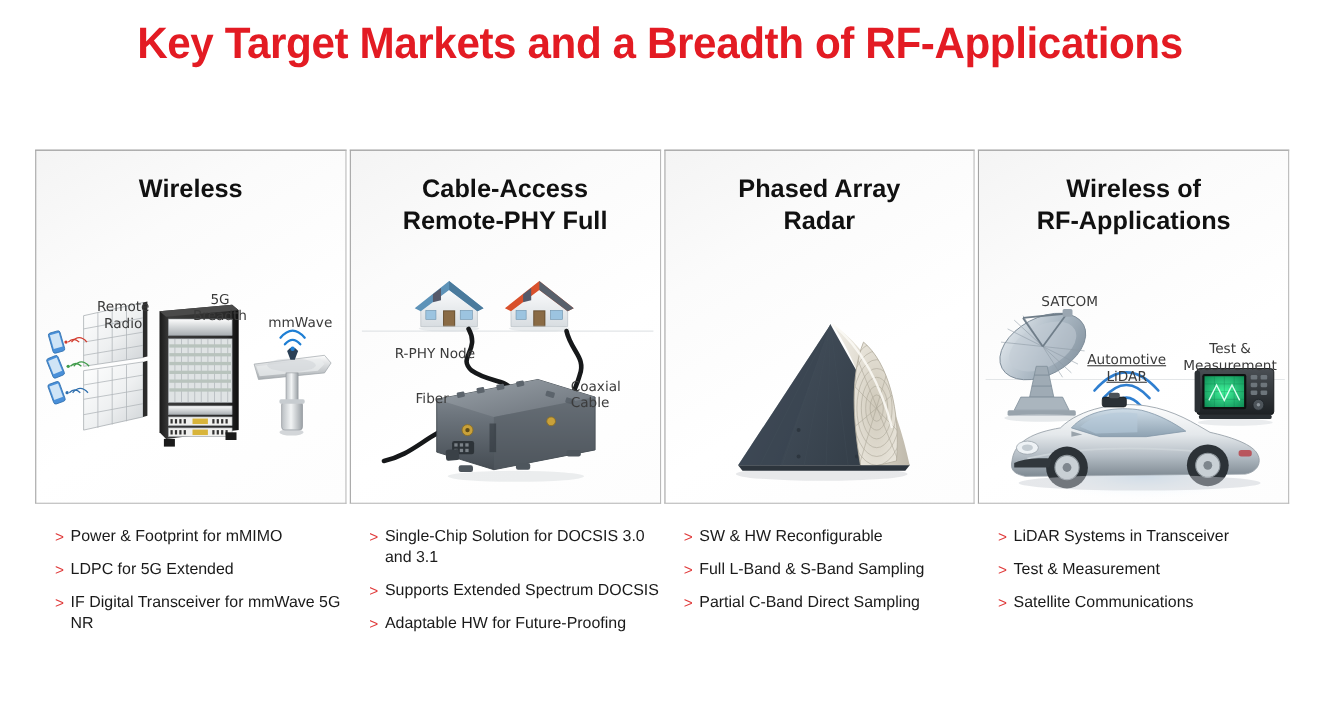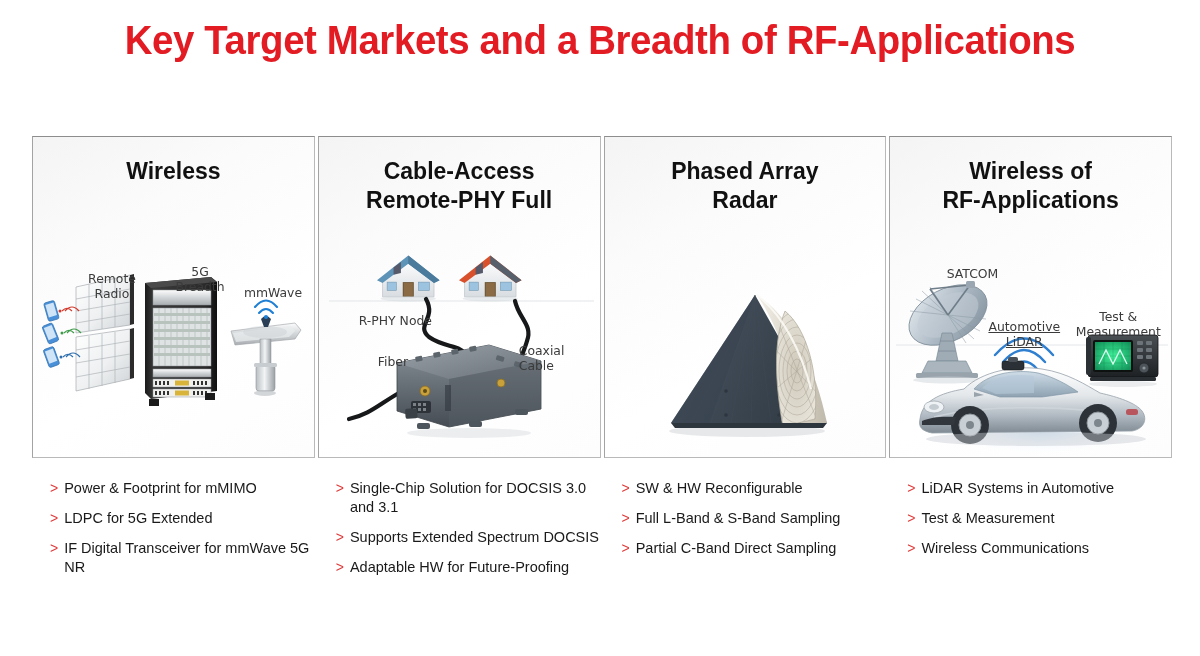--- a/index.html
+++ b/index.html
@@ -654,29 +654,29 @@
 
             <ellipse cx="124" cy="80" rx="110" ry="7" fill="#c7cdd2" opacity="0.45"></ellipse>
           </g>
         </svg>
       </div>
     </div>
 
     <div class="bullets">
       <div class="bullet">
         <span class="bullet-marker">&gt;</span>
-        <span class="bullet-text">LiDAR Systems in Automotive</span>
+        <span class="bullet-text">LiDAR Systems in Transceiver</span>
       </div>
       <div class="bullet">
         <span class="bullet-marker">&gt;</span>
         <span class="bullet-text">Test &amp; Measurement</span>
       </div>
       <div class="bullet">
         <span class="bullet-marker">&gt;</span>
-        <span class="bullet-text">Wireless Communications</span>
+        <span class="bullet-text">Satellite Communications</span>
       </div>
     </div>
   </div>
 
 </div>
 
 <div class="footer-ghost">
   <span></span>
   <span class="right"></span>
 </div>

